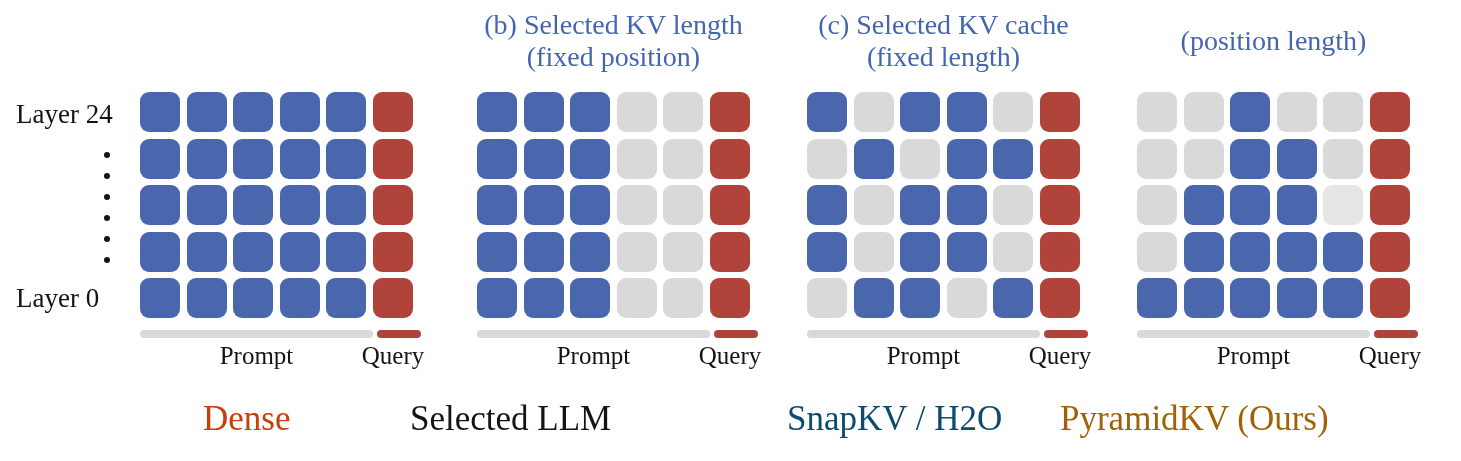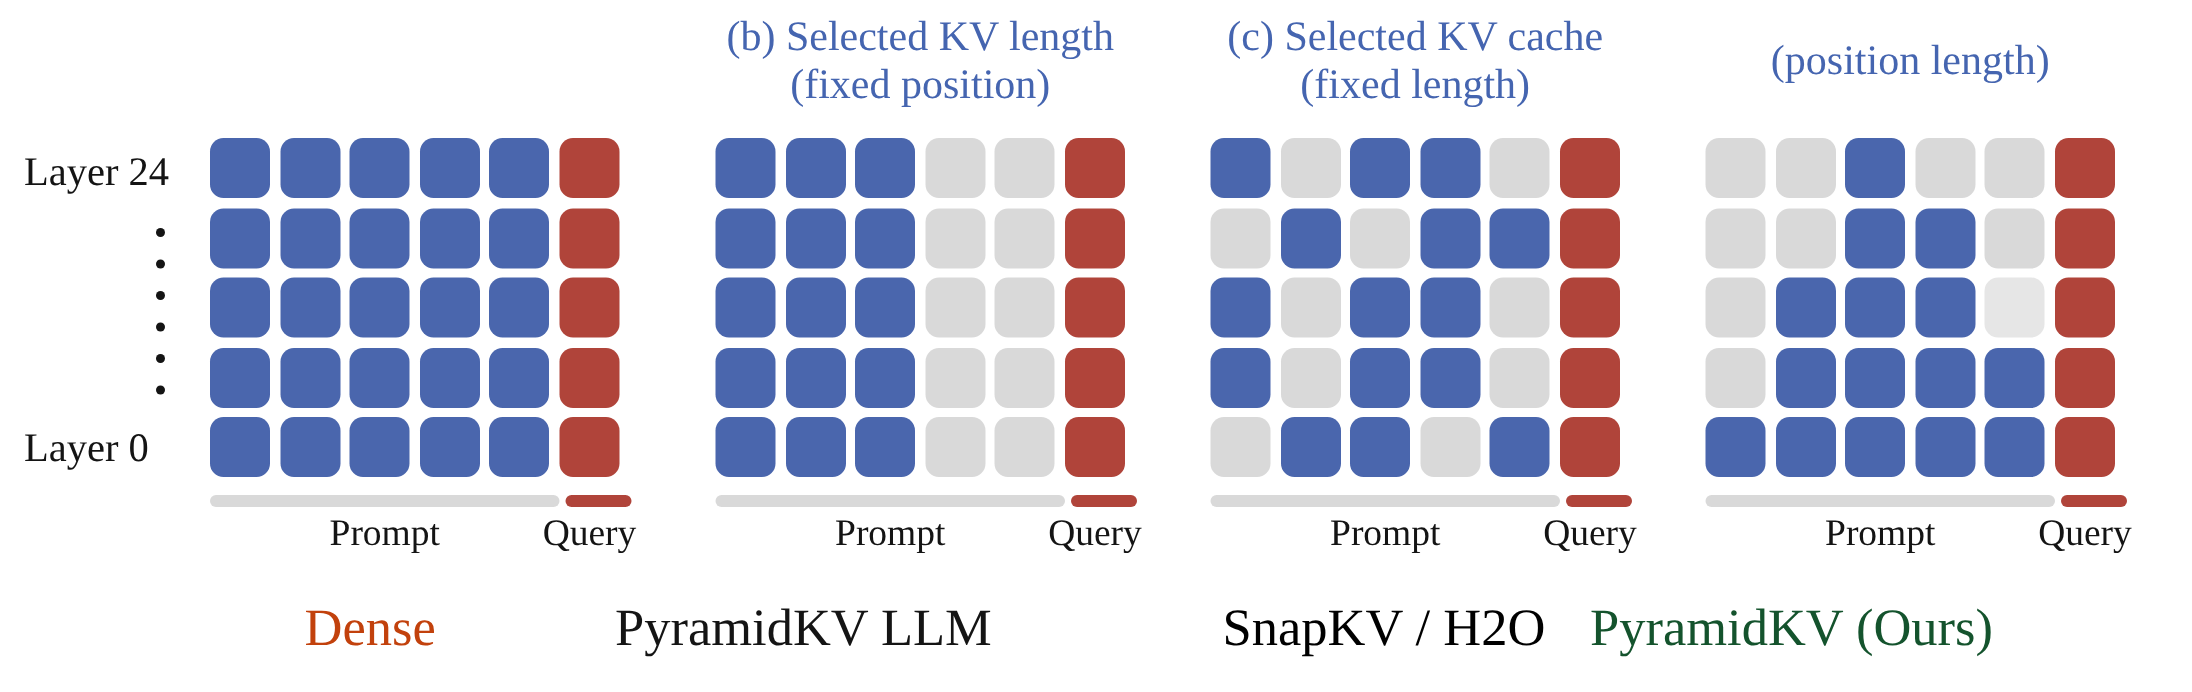--- a/index.html
+++ b/index.html
@@ -250,17 +250,17 @@
         <div class="cell" style="left: 186.4px; top: 278.4px; background: rgb(74, 102, 173);"></div>
         <div class="cell" style="left: 233px; top: 278.4px; background: rgb(176, 68, 58);"></div>
         <div class="track" style="left: 0px; top: 330px; width: 233px; background: rgb(217, 217, 217);"></div>
         <div class="track" style="left: 237px; top: 330px; width: 44px; background: rgb(176, 68, 58);"></div>
         <div class="axis-label" style="left: 0px; top: 342px; width: 233px;">Prompt</div>
         <div class="axis-label" style="left: 213px; top: 342px; width: 80px;">Query</div>
       </div>
     </div>
   <div id="methods">
       <div class="method-label" style="left: 193px; color: #c2410c; margin-left: 10px;">Dense</div>
-      <div class="method-label" style="left: 410px; color: rgb(20, 20, 20);">PyramidKV LLM</div>
-      <div class="method-label" style="left: 815px; color: #000000;">SnapKV / H2O</div>
-      <div class="method-label" style="left: 1060px; color: #14532d;">PyramidKV (Ours)</div>
+      <div class="method-label" style="left: 410px; color: rgb(20, 20, 20);">Selected LLM</div>
+      <div class="method-label" style="left: 787px; color: #0c4a6e;">SnapKV / H2O</div>
+      <div class="method-label" style="left: 1060px; color: #a16207;">PyramidKV (Ours)</div>
     </div>
 </div>
 
 </body></html>

